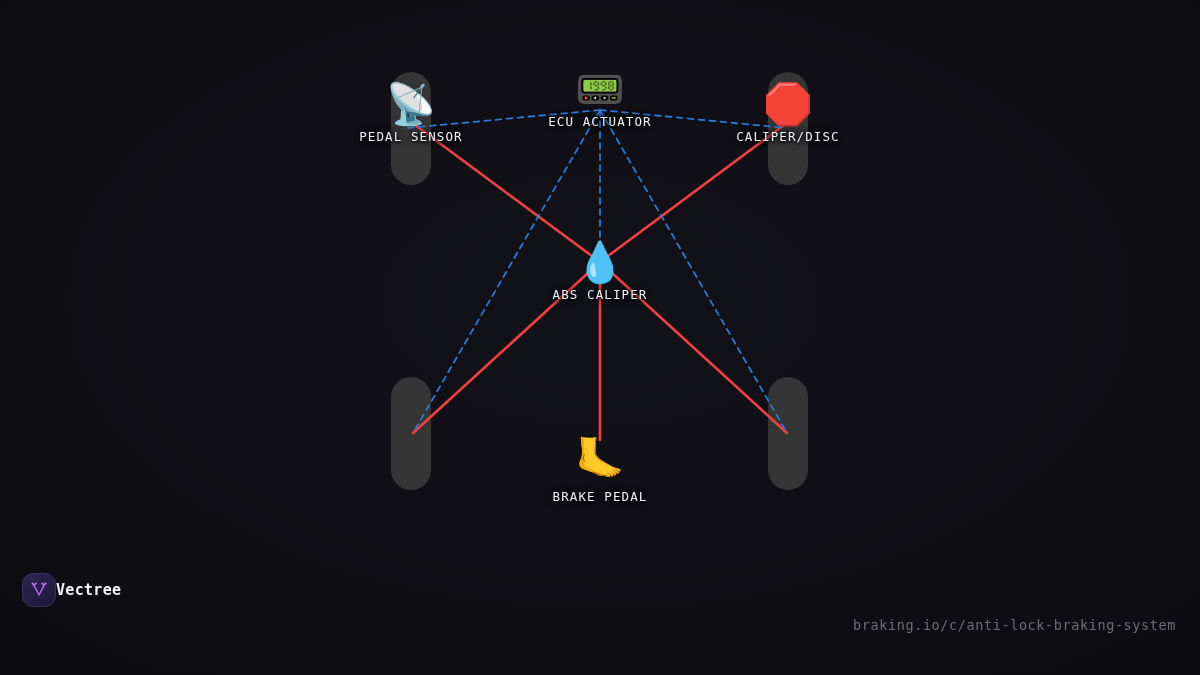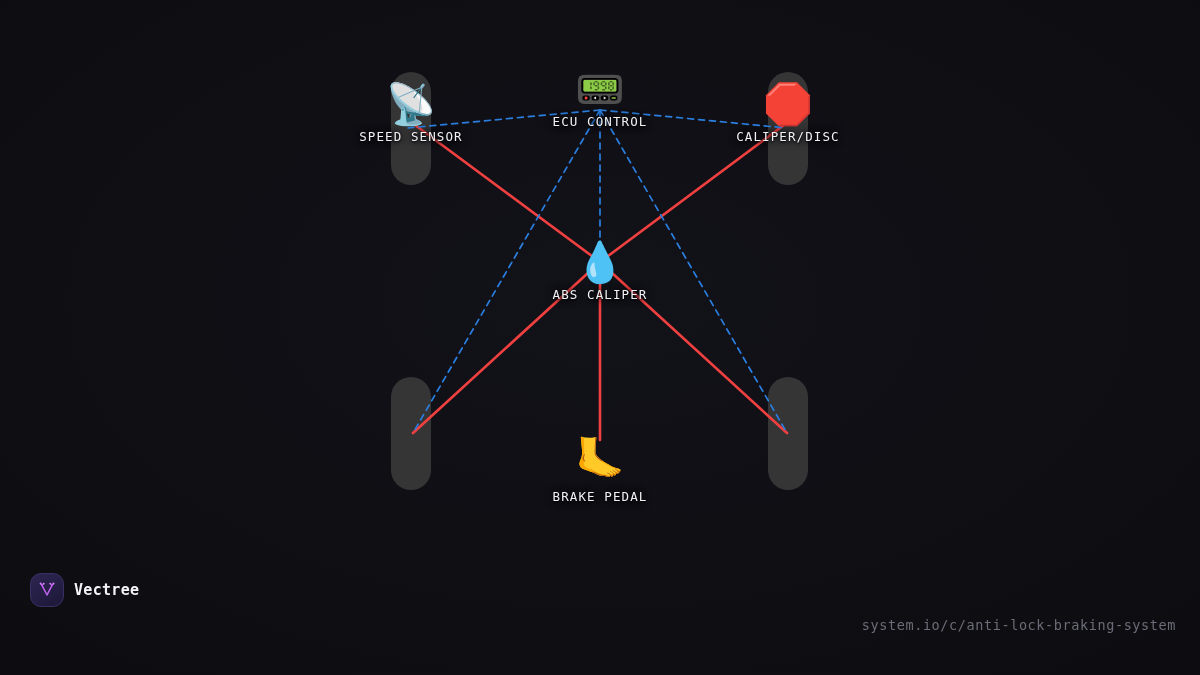--- a/index.html
+++ b/index.html
@@ -80,25 +80,24 @@
   
   #footer {
     position: absolute;
     left: 0;
     bottom: 0;
     width: 1200px;
     height: 120px;
   }
   #brandrow {
     position: absolute;
-    left: 30px;
+    left: 22px;
     top: 18px;
     display: flex;
     align-items: center;
-    gap: 10px;
   }
   #logo {
     width: 34px;
     height: 34px;
     border-radius: 11px;
     background: linear-gradient(150deg, #2d2550 0%, #241e44 55%, #1d1838 100%);
     border: 1px solid #3a2f63;
     display: flex;
     align-items: center;
     justify-content: center;
@@ -159,25 +158,25 @@
           <line x1="600" y1="110" x2="786" y2="128" stroke="#2b7fe0" stroke-width="1.7" stroke-linecap="round" stroke-dasharray="6 5"></line>
           <line x1="600" y1="110" x2="600" y2="250" stroke="#2b7fe0" stroke-width="1.7" stroke-linecap="round" stroke-dasharray="6 5"></line>
           <line x1="600" y1="110" x2="413" y2="433" stroke="#2b7fe0" stroke-width="1.7" stroke-linecap="round" stroke-dasharray="6 5"></line>
           <line x1="600" y1="110" x2="787" y2="433" stroke="#2b7fe0" stroke-width="1.7" stroke-linecap="round" stroke-dasharray="6 5"></line>
         </g>
     </svg>
 
     <div id="nodes">
         <div class="node" style="left: 411px; top: 81px;">
           <span class="glyph">📡</span>
-          <span class="nlabel" style="color: rgb(242, 242, 245);">SPEED SENSOR</span>
+          <span class="nlabel" style="color: rgb(242, 242, 245);">PEDAL SENSOR</span>
         </div>
         <div class="node" style="left: 600px; top: 66px;">
           <span class="glyph">📟</span>
-          <span class="nlabel" style="color: rgb(242, 242, 245);">ECU CONTROL</span>
+          <span class="nlabel" style="color: rgb(242, 242, 245);">ECU ACTUATOR</span>
         </div>
         <div class="node" style="left: 788px; top: 81px;">
           <span class="glyph">🛑</span>
           <span class="nlabel" style="color: rgb(242, 242, 245);">CALIPER/DISC</span>
         </div>
         <div class="node" style="left: 600px; top: 239px;">
           <span class="glyph">💧</span>
           <span class="nlabel" style="color: rgb(242, 242, 245);">ABS CALIPER</span>
         </div>
         <div class="node" style="left: 600px; top: 435px;">
@@ -197,17 +196,17 @@
           <path d="M5 5.4 L3.6 3.6 M5 5.4 L6.6 3.7 M15 5.4 L13.4 3.7 M15 5.4 L16.5 3.6" fill="none" stroke="#c264f0" stroke-width="1.3" stroke-linecap="round"></path>
           <circle cx="3.6" cy="3.5" r="0.95" fill="#d982ff"></circle>
           <circle cx="6.7" cy="3.6" r="0.95" fill="#d982ff"></circle>
           <circle cx="13.3" cy="3.6" r="0.95" fill="#d982ff"></circle>
           <circle cx="16.5" cy="3.5" r="0.95" fill="#d982ff"></circle>
         </svg>
       </div>
       <span id="brandname">Vectree</span>
     </div>
 
-    <div id="pageurl" style="color: rgb(108, 108, 120);">system.io/c/anti-lock-braking-system</div>
+    <div id="pageurl" style="color: rgb(108, 108, 120);">braking.io/c/anti-lock-braking-system</div>
 
   </div>
 
 </div>
 
 </body></html>

